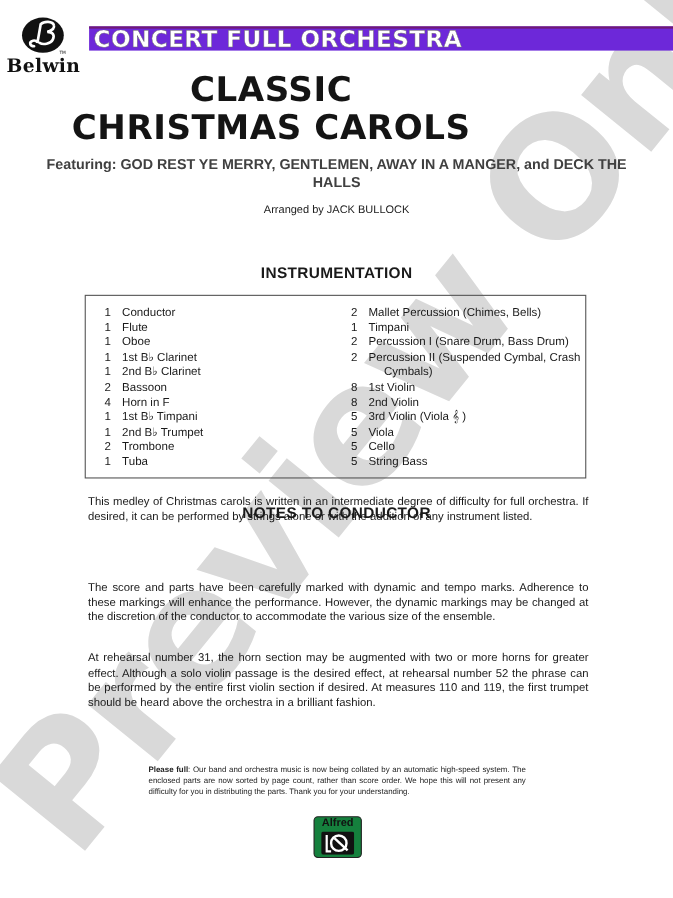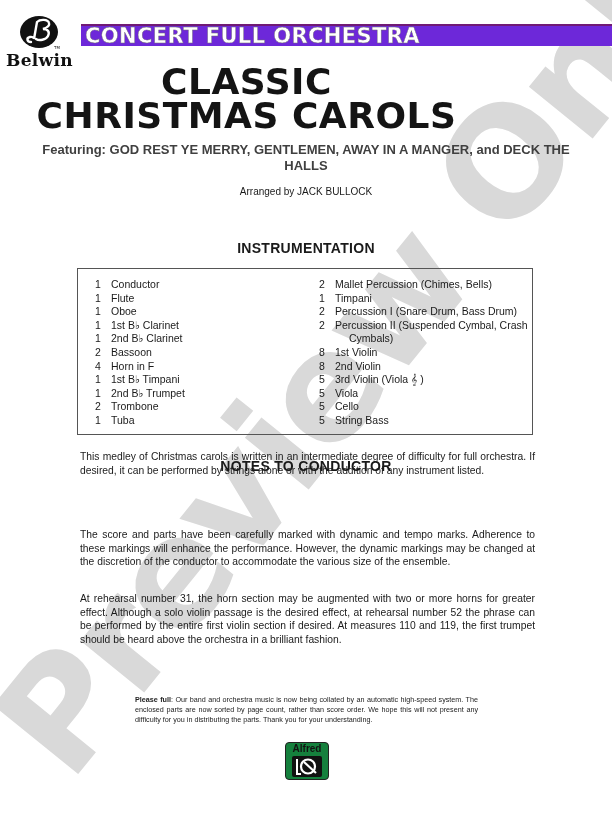--- a/index.html
+++ b/index.html
@@ -19,21 +19,21 @@
   .logo-text { position: absolute; left: 0; top: 36px; width: 70px; text-align: left;
                font-family: "DejaVu Serif", serif; font-weight: bold; font-size: 17px; letter-spacing: 0.3px; color: #111; }
 
   .banner { position: absolute; left: 81px; top: 24px; width: 531px; height: 20px; background: #6d28d9;
             border-top: 2px solid #701a75; }
   .banner-title { position: absolute; left: 4px; top: -3px; font-family: "DejaVu Sans", sans-serif; font-weight: bold;
                   font-size: 21px; color: #ffffff; letter-spacing: 0.4px; line-height: 26px;
                   -webkit-text-stroke: 0.4px #6d6d6d; }
 
   .title { position: absolute; left: 0; top: 65px; width: 493px; text-align: center;
-           font-family: "DejaVu Sans", sans-serif; font-weight: bold; font-size: 36px; line-height: 34px; color: #141414;
+           font-family: "DejaVu Sans", sans-serif; font-weight: bold; font-size: 31px; line-height: 34px; color: #141414;
            letter-spacing: 0.5px; }
   .featuring { position: absolute; left: 40px; top: 142px; width: 532px; text-align: center;
                font-family: "Liberation Sans", sans-serif; font-weight: bold; font-size: 13px; line-height: 16px; color: #404040; }
   .arranger { position: absolute; left: 0; top: 186px; width: 612px; text-align: center;
               font-family: "Liberation Sans", sans-serif; font-size: 10px; color: #1a1a1a; }
 
   .section-heading { position: absolute; left: 0; width: 612px; text-align: center;
                      font-family: "Liberation Sans", sans-serif; font-weight: bold; font-size: 14px; color: #1a1a1a; letter-spacing: 0.3px; }
   .h-instr { top: 240px; }
   .h-notes { top: 458px; }

